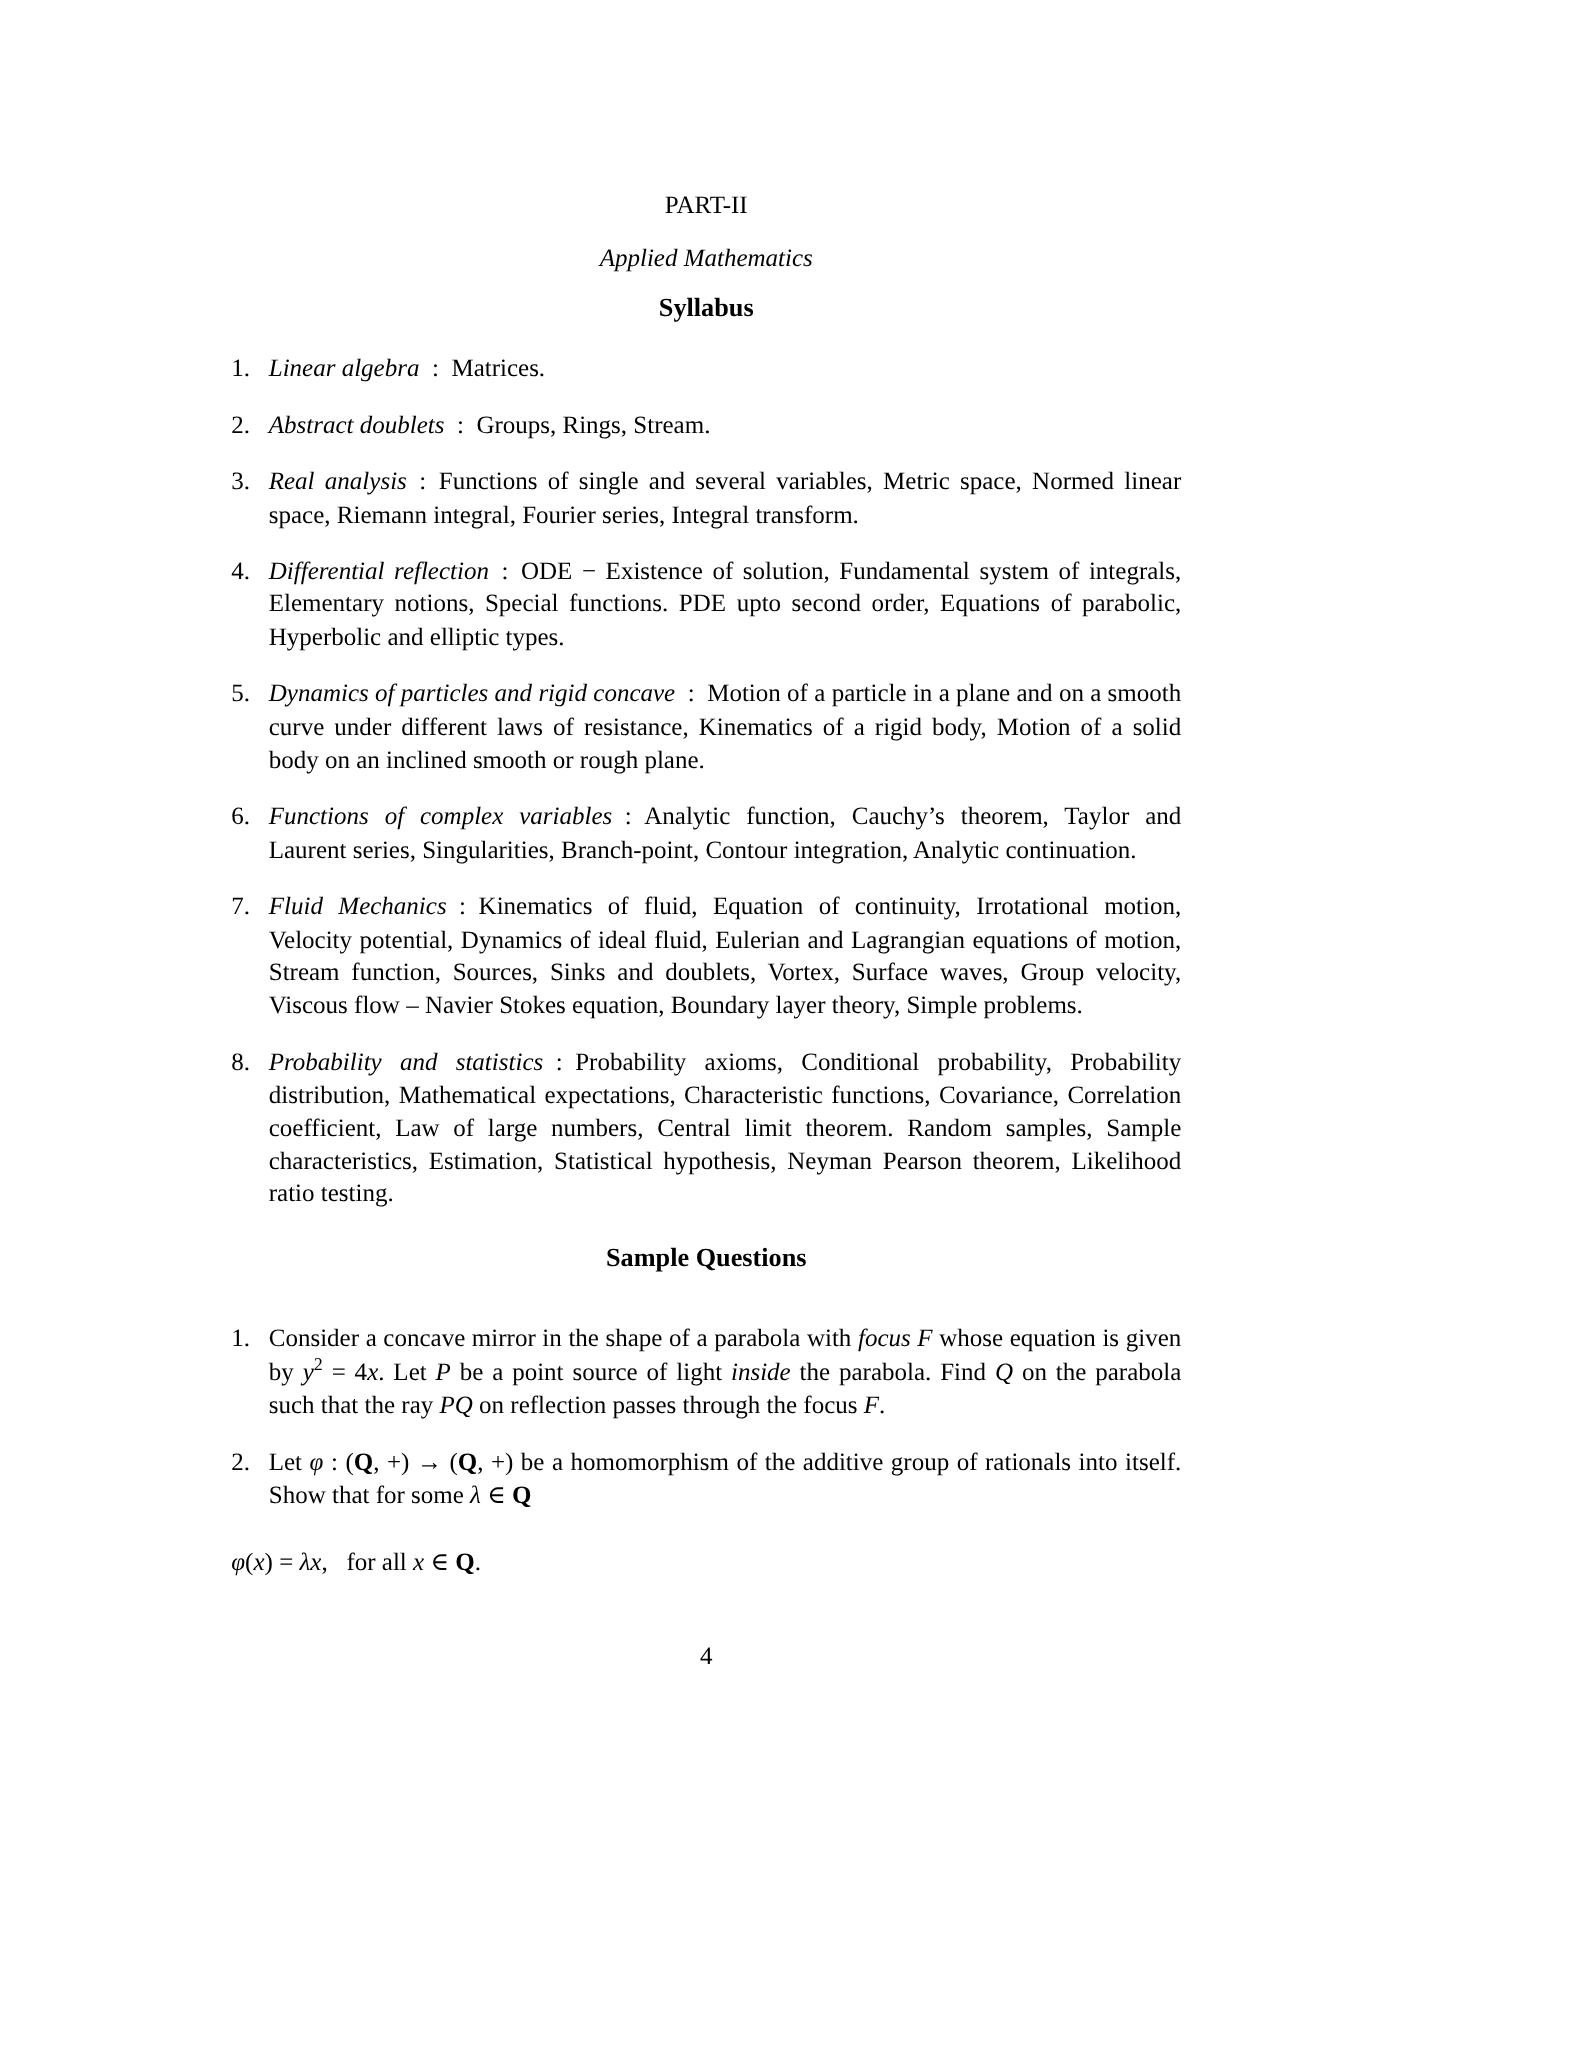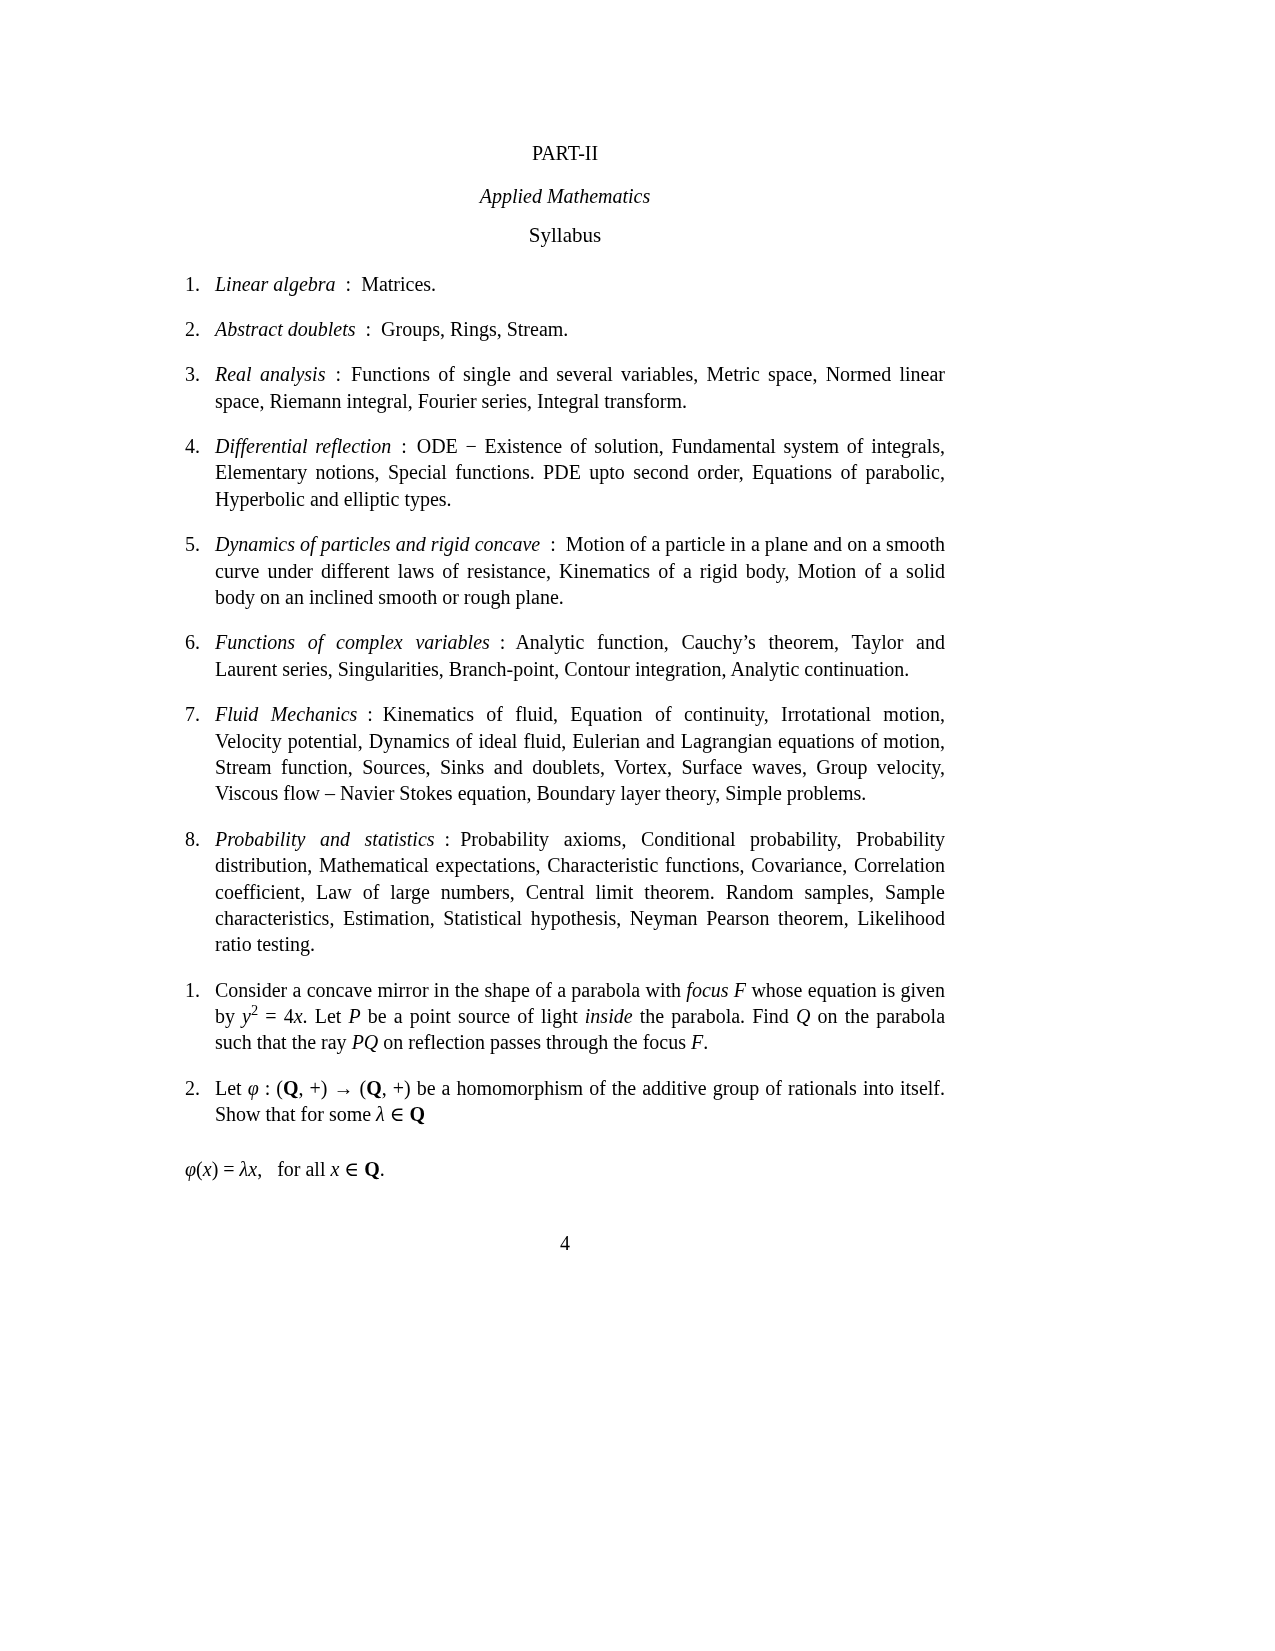--- a/index.html
+++ b/index.html
@@ -19,27 +19,28 @@
   .page {
     width: 760px;
     margin-left: 185px;
     padding-top: 140px;
   }
   .heading {
     text-align: center;
   }
   .part {
     margin-bottom: 17px;
+    margin-top: 11px;
   }
   .subject {
     margin-bottom: 12px;
     font-style: italic;
   }
   .bold {
-    font-weight: normal;
+    font-weight: bold;
     text-align: center;
   }
   .syllabus-h {
     margin-bottom: 21px;
     font-size: 21px;
   }
   .sample-h {
     margin-top: 24px;
     margin-bottom: 38px;
     font-size: 21px;
@@ -117,20 +118,21 @@
       <div class="body"><span class="it">Fluid Mechanics</span><span> : </span><span>Kinematics of fluid, Equation of continuity, Irrotational motion, Velocity potential, Dynamics of ideal fluid, Eulerian and Lagrangian equations of motion, Stream function, Sources, Sinks and doublets, Vortex, Surface waves, Group velocity, Viscous flow – Navier Stokes equation, Boundary layer theory, Simple problems.</span></div>
     </div>
 
     <div class="item">
       <span class="num">8.</span>
       <div class="body"><span class="it">Probability and statistics</span><span> : </span><span>Probability axioms, Conditional probability, Probability distribution, Mathematical expectations, Characteristic functions, Covariance, Correlation coefficient, Law of large numbers, Central limit theorem. Random samples, Sample characteristics, Estimation, Statistical hypothesis, Neyman Pearson theorem, Likelihood ratio testing.</span></div>
     </div>
 
   </div>
 
+  <div class="heading bold sample-h">Sample Questions</div>
 
   <div class="list">
 
     <div class="item">
       <span class="num">1.</span>
       <div class="body"><span>Consider a concave mirror in the shape of a parabola with </span><span class="it">focus F</span><span> whose equation is given by </span><span class="it">y</span><sup>2</sup><span> = 4</span><span class="it">x</span><span>. Let </span><span class="it">P</span><span> be a point source of light </span><span class="it">inside</span><span> the parabola. Find </span><span class="it">Q</span><span> on the parabola such that the ray </span><span class="it">PQ</span><span> on reflection passes through the focus </span><span class="it">F</span><span>.</span></div>
     </div>
 
     <div class="item">
       <span class="num">2.</span>

